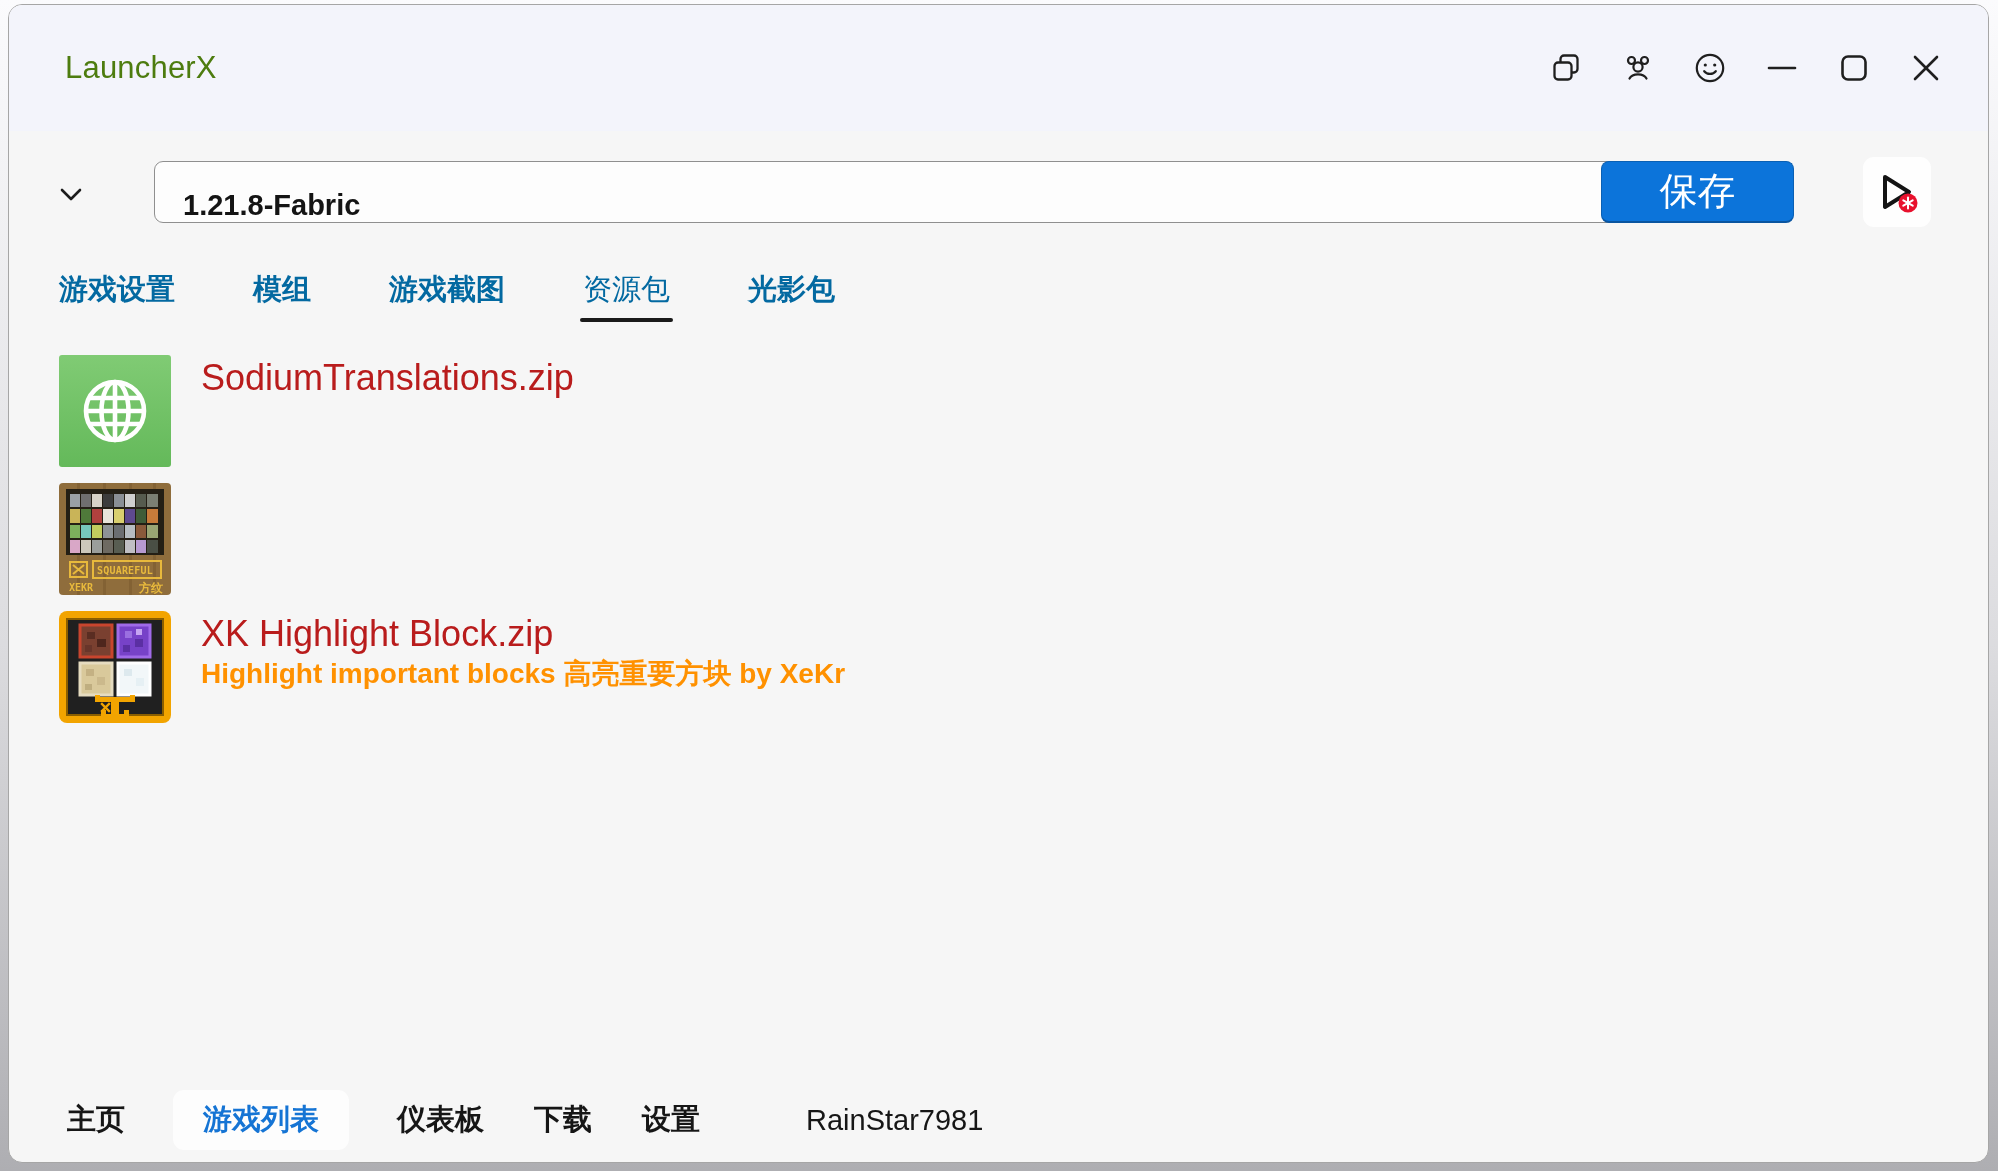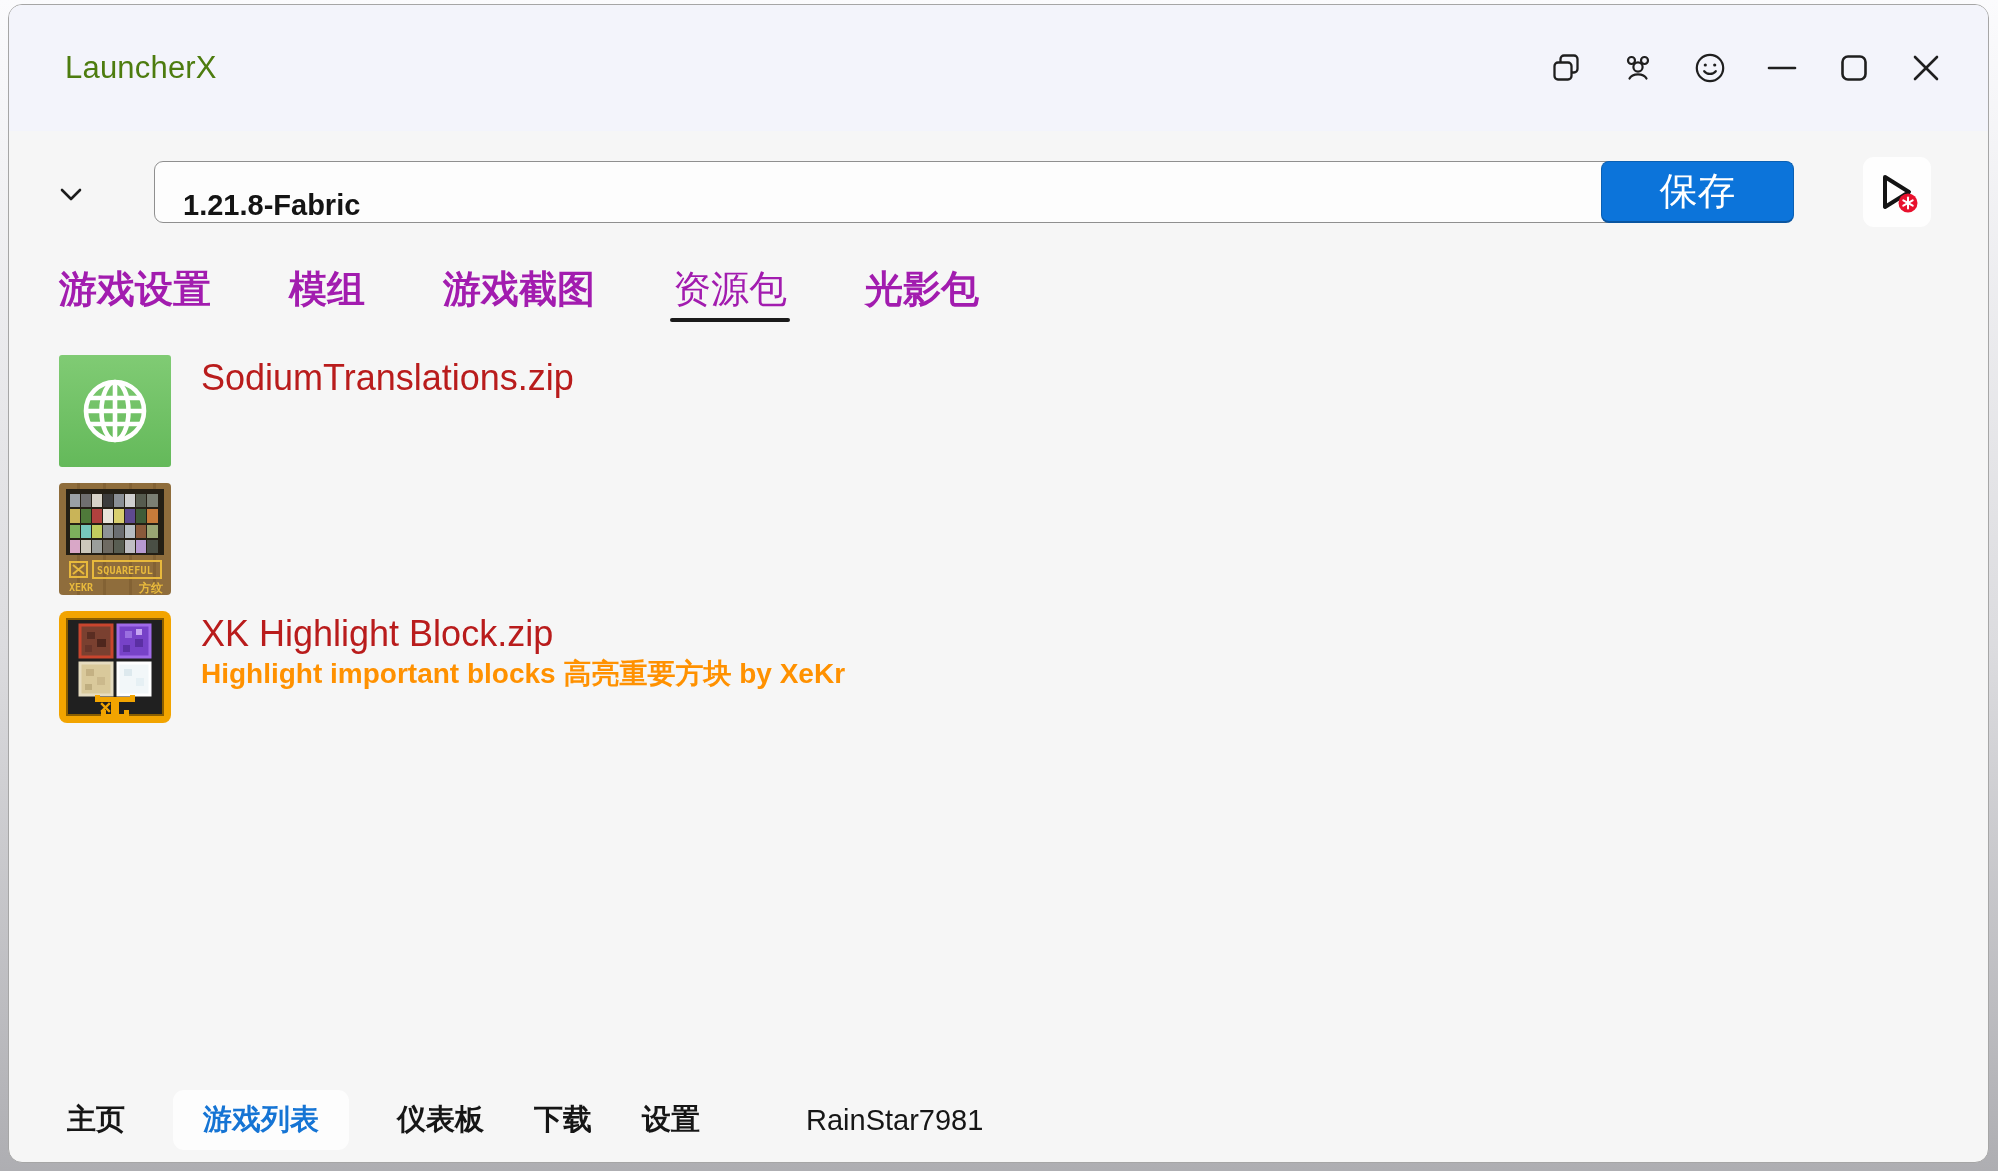--- a/index.html
+++ b/index.html
@@ -38,21 +38,21 @@
     background:#0c74da;border:1px solid #0a60b4;border-bottom:2.5px solid #0a55a0;
     border-radius:8px;color:#ffffff;font-size:38px;font-weight:500;
     font-family:inherit;cursor:pointer;display:grid;place-items:center;box-sizing:border-box;
   }
   .new-btn{
     position:absolute;left:1854px;top:-4px;width:68px;height:70px;
     background:#fefefe;border:0;border-radius:11px;cursor:pointer;display:grid;place-items:center;
   }
   
   .tabs{display:flex;gap:78px;padding-left:50px;margin-top:40px;}
-  .tab{font-size:38px;font-weight:700;color:#a21caf;position:relative;cursor:pointer;line-height:36px;}
+  .tab{font-size:29px;font-weight:700;color:#0369a1;position:relative;cursor:pointer;line-height:36px;}
   .tab.selected{font-weight:400;}
   .tab.selected::after{
     content:"";position:absolute;left:-3px;right:-3px;bottom:-15px;height:4.5px;
     background:#1a1a1a;border-radius:3px;
   }
   
   .pack-list{margin-top:48px;padding-left:50px;}
   .pack-row{display:flex;align-items:flex-start;gap:30px;margin-bottom:16px;cursor:pointer;}
   .pack-icon{width:112px;height:112px;flex:0 0 112px;}
   .pack-icon svg{display:block;}

